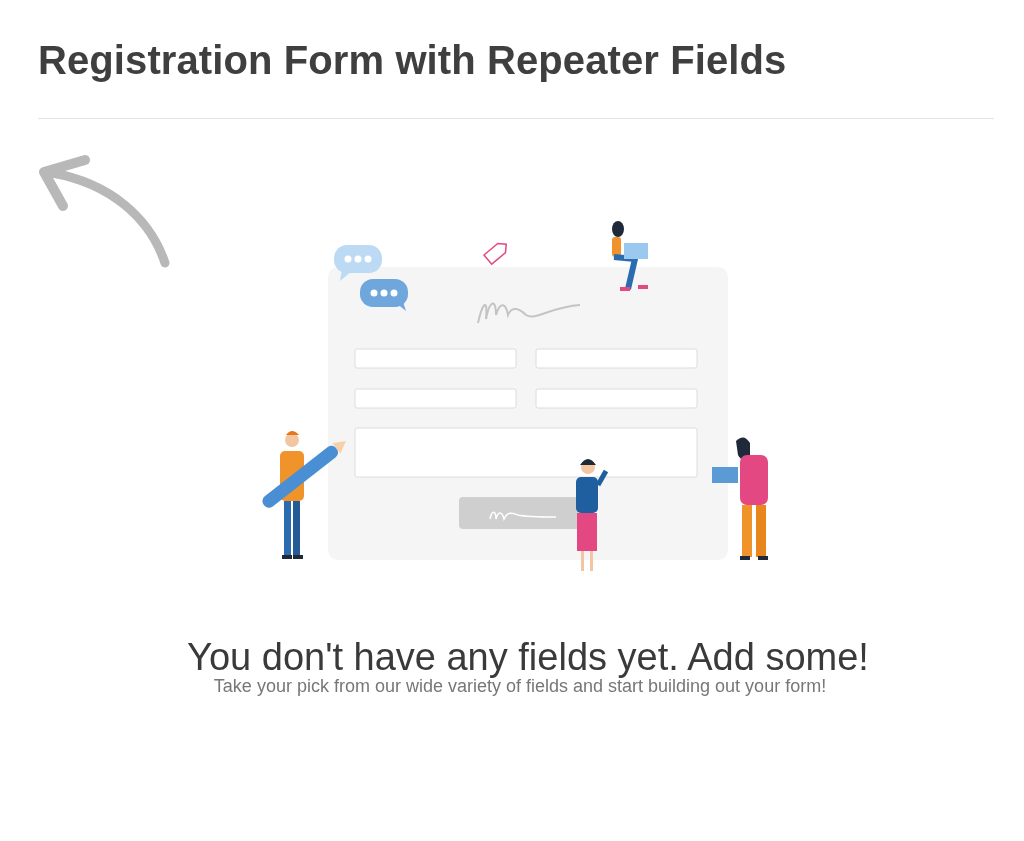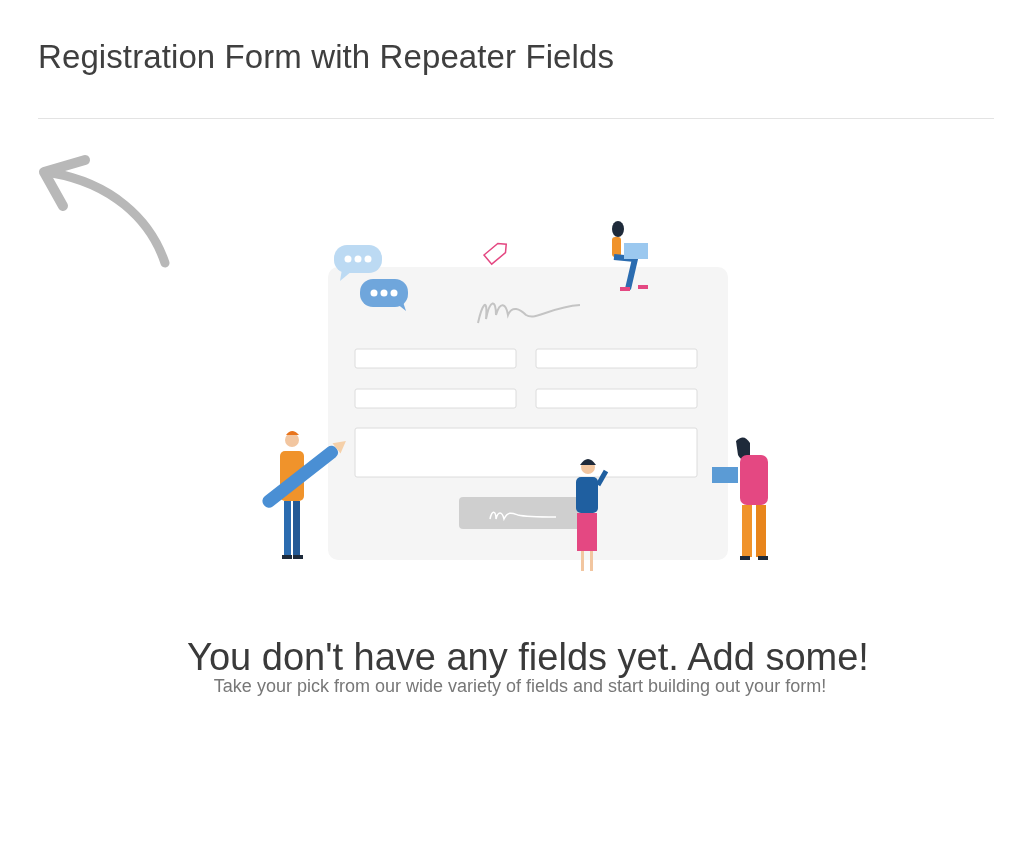--- a/index.html
+++ b/index.html
@@ -1,17 +1,17 @@
 <!DOCTYPE html>
 <html><head>
   <meta charset="utf-8">
   <style>
     html, body { margin: 0; padding: 0; background: #ffffff; }
     body { width: 1024px; height: 841px; position: relative; overflow: hidden; font-family: "Liberation Sans", "DejaVu Sans", sans-serif; }
-    .form-title { position: absolute; left: 38px; top: 38px; margin: 0; font-size: 33px; font-weight: 400; color: #3f3f3f; letter-spacing: 0.1px; }
+    .form-title { position: absolute; left: 38px; top: 38px; margin: 0; font-size: 40px; font-weight: 700; color: #3f3f3f; letter-spacing: 0.1px; }
     .divider { position: absolute; left: 38px; top: 118px; width: 956px; height: 1px; background: #e3e3e3; }
     .arrow { position: absolute; left: 30px; top: 148px; width: 160px; height: 130px; }
     .illustration { position: absolute; left: 250px; top: 215px; width: 540px; height: 375px; }
     .empty-heading { position: absolute; left: 0; width: 1024px; top: 620px; text-align: center; margin: 16px; font-size: 38px; font-weight: 400; color: #3a3a3a; }
     .empty-sub { position: absolute; left: 0; width: 1024px; top: 676px; text-align: center; margin: 0; font-size: 18px; color: #777777; padding-left: 8px; }
   </style>
 </head>
 <body>
 
 <h1 class="form-title">Registration Form with Repeater Fields</h1>

